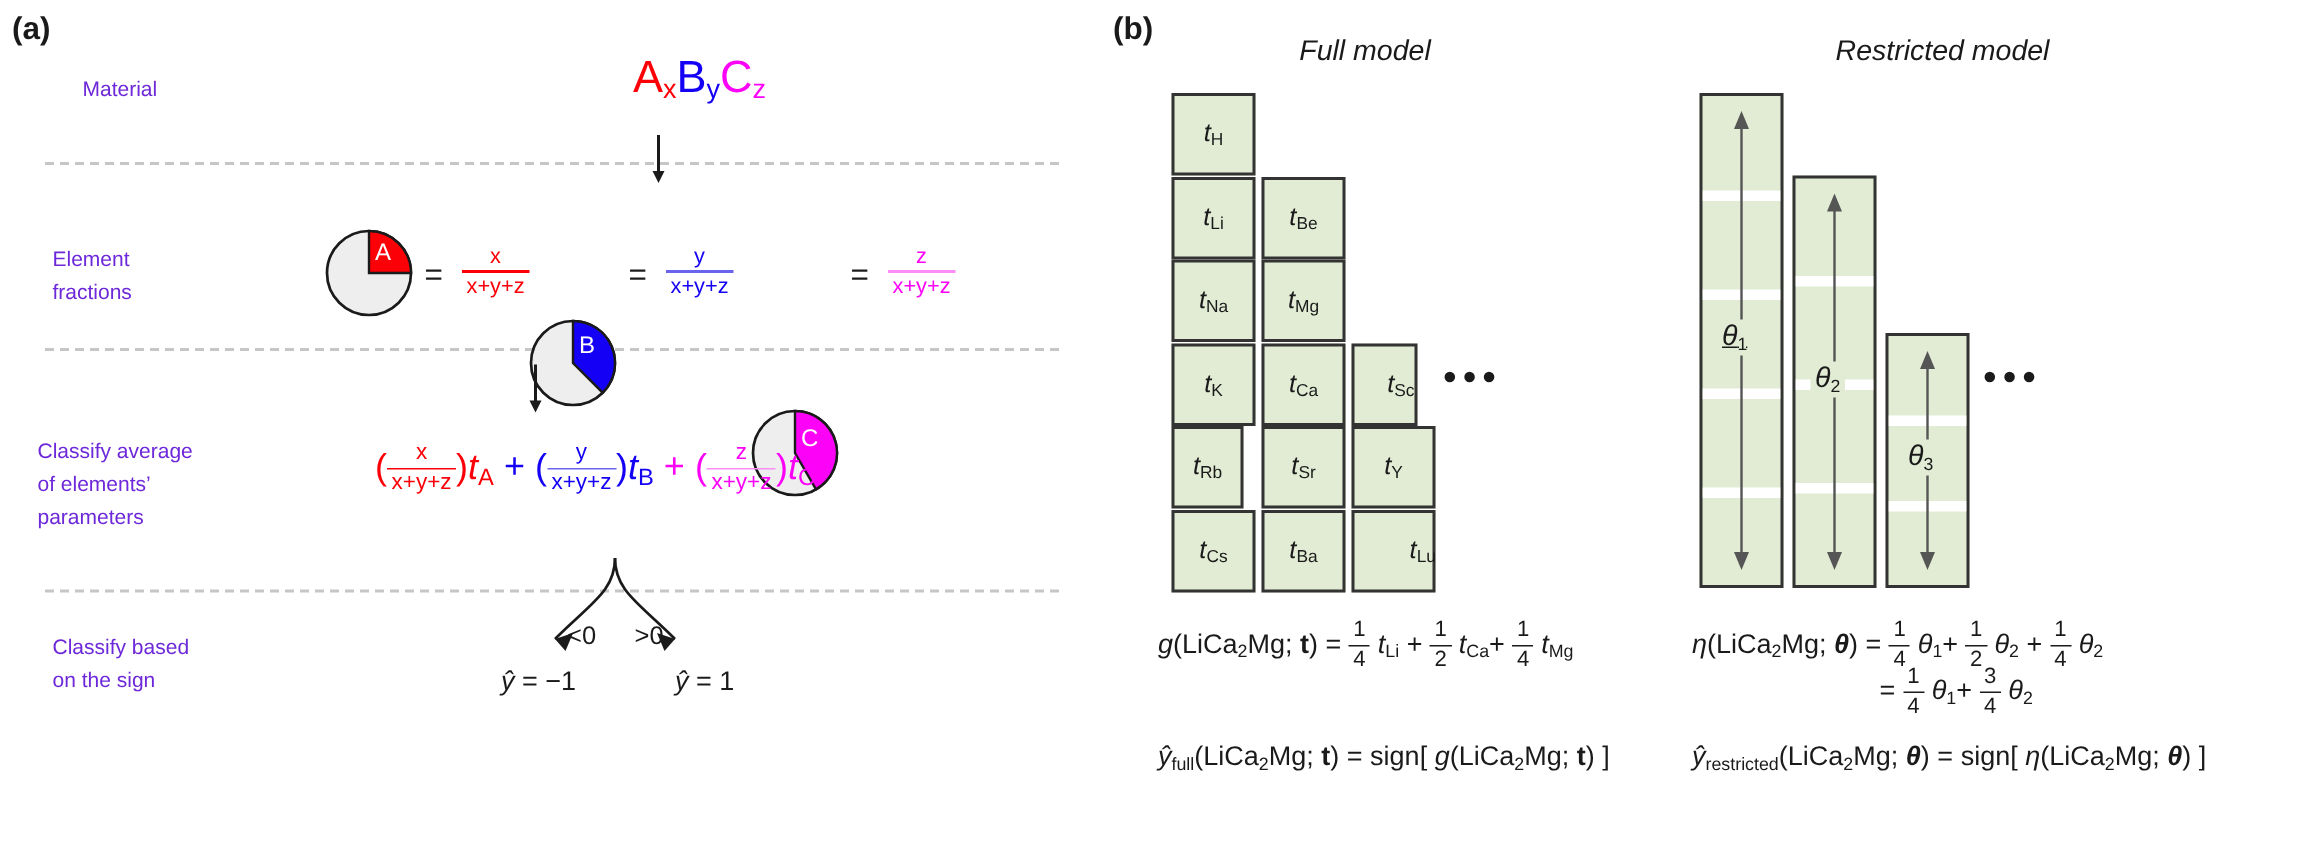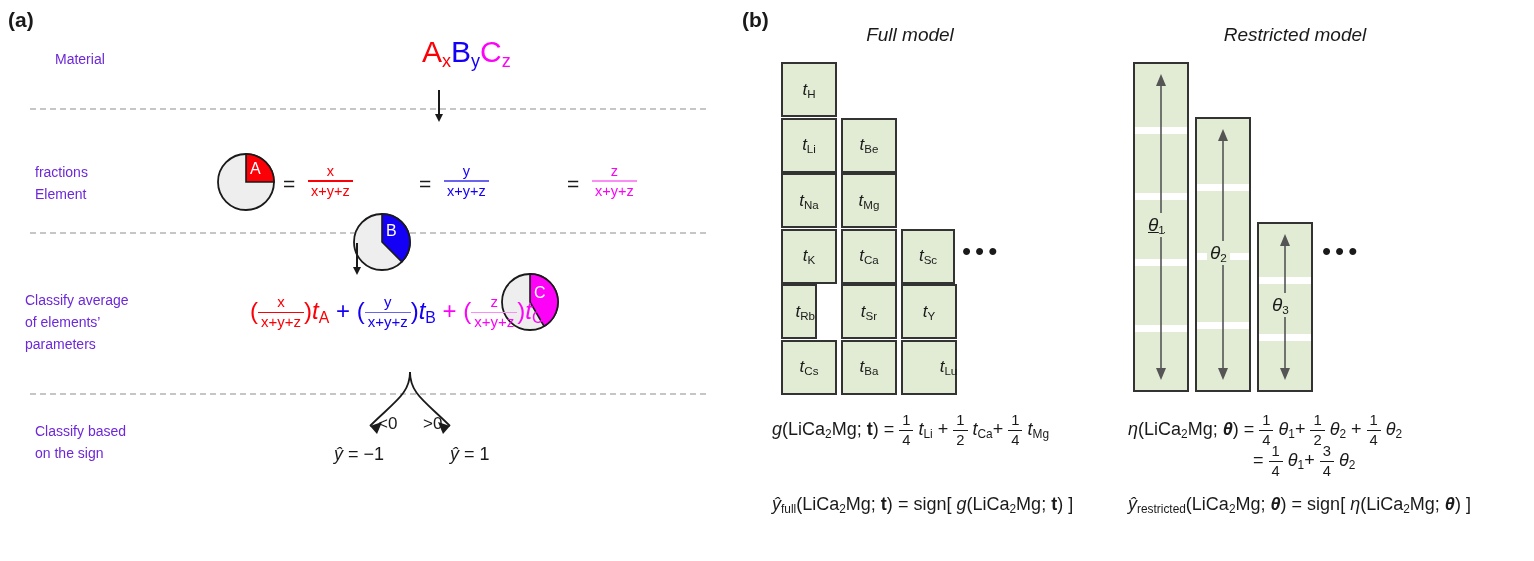--- a/index.html
+++ b/index.html
@@ -159,22 +159,22 @@
 
   <div class="abs panel-label" style="left:8px; top:8px;">(a)</div>
 
   <div class="abs dashed-sep" style="left:30px; top:108px; width:676px;"></div>
   <div class="abs dashed-sep" style="left:30px; top:232px; width:676px;"></div>
   <div class="abs dashed-sep" style="left:30px; top:393px; width:676px;"></div>
 
   <div class="abs row-label" style="left:55px; top:48px; width:200px;">Material</div>
 
   <div class="abs" style="left:35px; top:161px; width:220px;">
+    <div class="row-label">Element</div>
     <div class="row-label">fractions</div>
-    <div class="row-label">Element</div>
   </div>
 
   <div class="abs" style="left:25px; top:289px; width:230px;">
     <div class="row-label">Classify average</div>
     <div class="row-label">of elements’</div>
     <div class="row-label">parameters</div>
   </div>
 
   <div class="abs" style="left:35px; top:420px; width:220px;">
     <div class="row-label">Classify based</div>
@@ -278,24 +278,24 @@
       </div>
       <div class="elem-box" style="left: 60px; top: 111px; width: 56px; height: 55px;">
         <span class="lbl"><i>t</i><sub>Mg</sub></span>
       </div>
       <div class="elem-box" style="left: 0px; top: 166.5px; width: 56px; height: 55px;">
         <span class="lbl"><i>t</i><sub>K</sub></span>
       </div>
       <div class="elem-box" style="left: 60px; top: 166.5px; width: 56px; height: 55px;">
         <span class="lbl"><i>t</i><sub>Ca</sub></span>
       </div>
-      <div class="elem-box" style="left: 120px; top: 166.5px; width: 54px; height: 55px;">
+      <div class="elem-box" style="left: 120px; top: 166.5px; width: 44px; height: 55px; justify-content: flex-end;">
         <span class="lbl"><i>t</i><sub>Sc</sub></span>
       </div>
-      <div class="elem-box" style="left: 0px; top: 222px; width: 36px; height: 55px; justify-content: flex-end;">
+      <div class="elem-box" style="left: 0px; top: 222px; width: 48px; height: 55px;">
         <span class="lbl"><i>t</i><sub>Rb</sub></span>
       </div>
       <div class="elem-box" style="left: 60px; top: 222px; width: 56px; height: 55px;">
         <span class="lbl"><i>t</i><sub>Sr</sub></span>
       </div>
       <div class="elem-box" style="left: 120px; top: 222px; width: 56px; height: 55px;">
         <span class="lbl"><i>t</i><sub>Y</sub></span>
       </div>
       <div class="elem-box" style="left: 0px; top: 277.5px; width: 56px; height: 55px;">
         <span class="lbl"><i>t</i><sub>Cs</sub></span>

